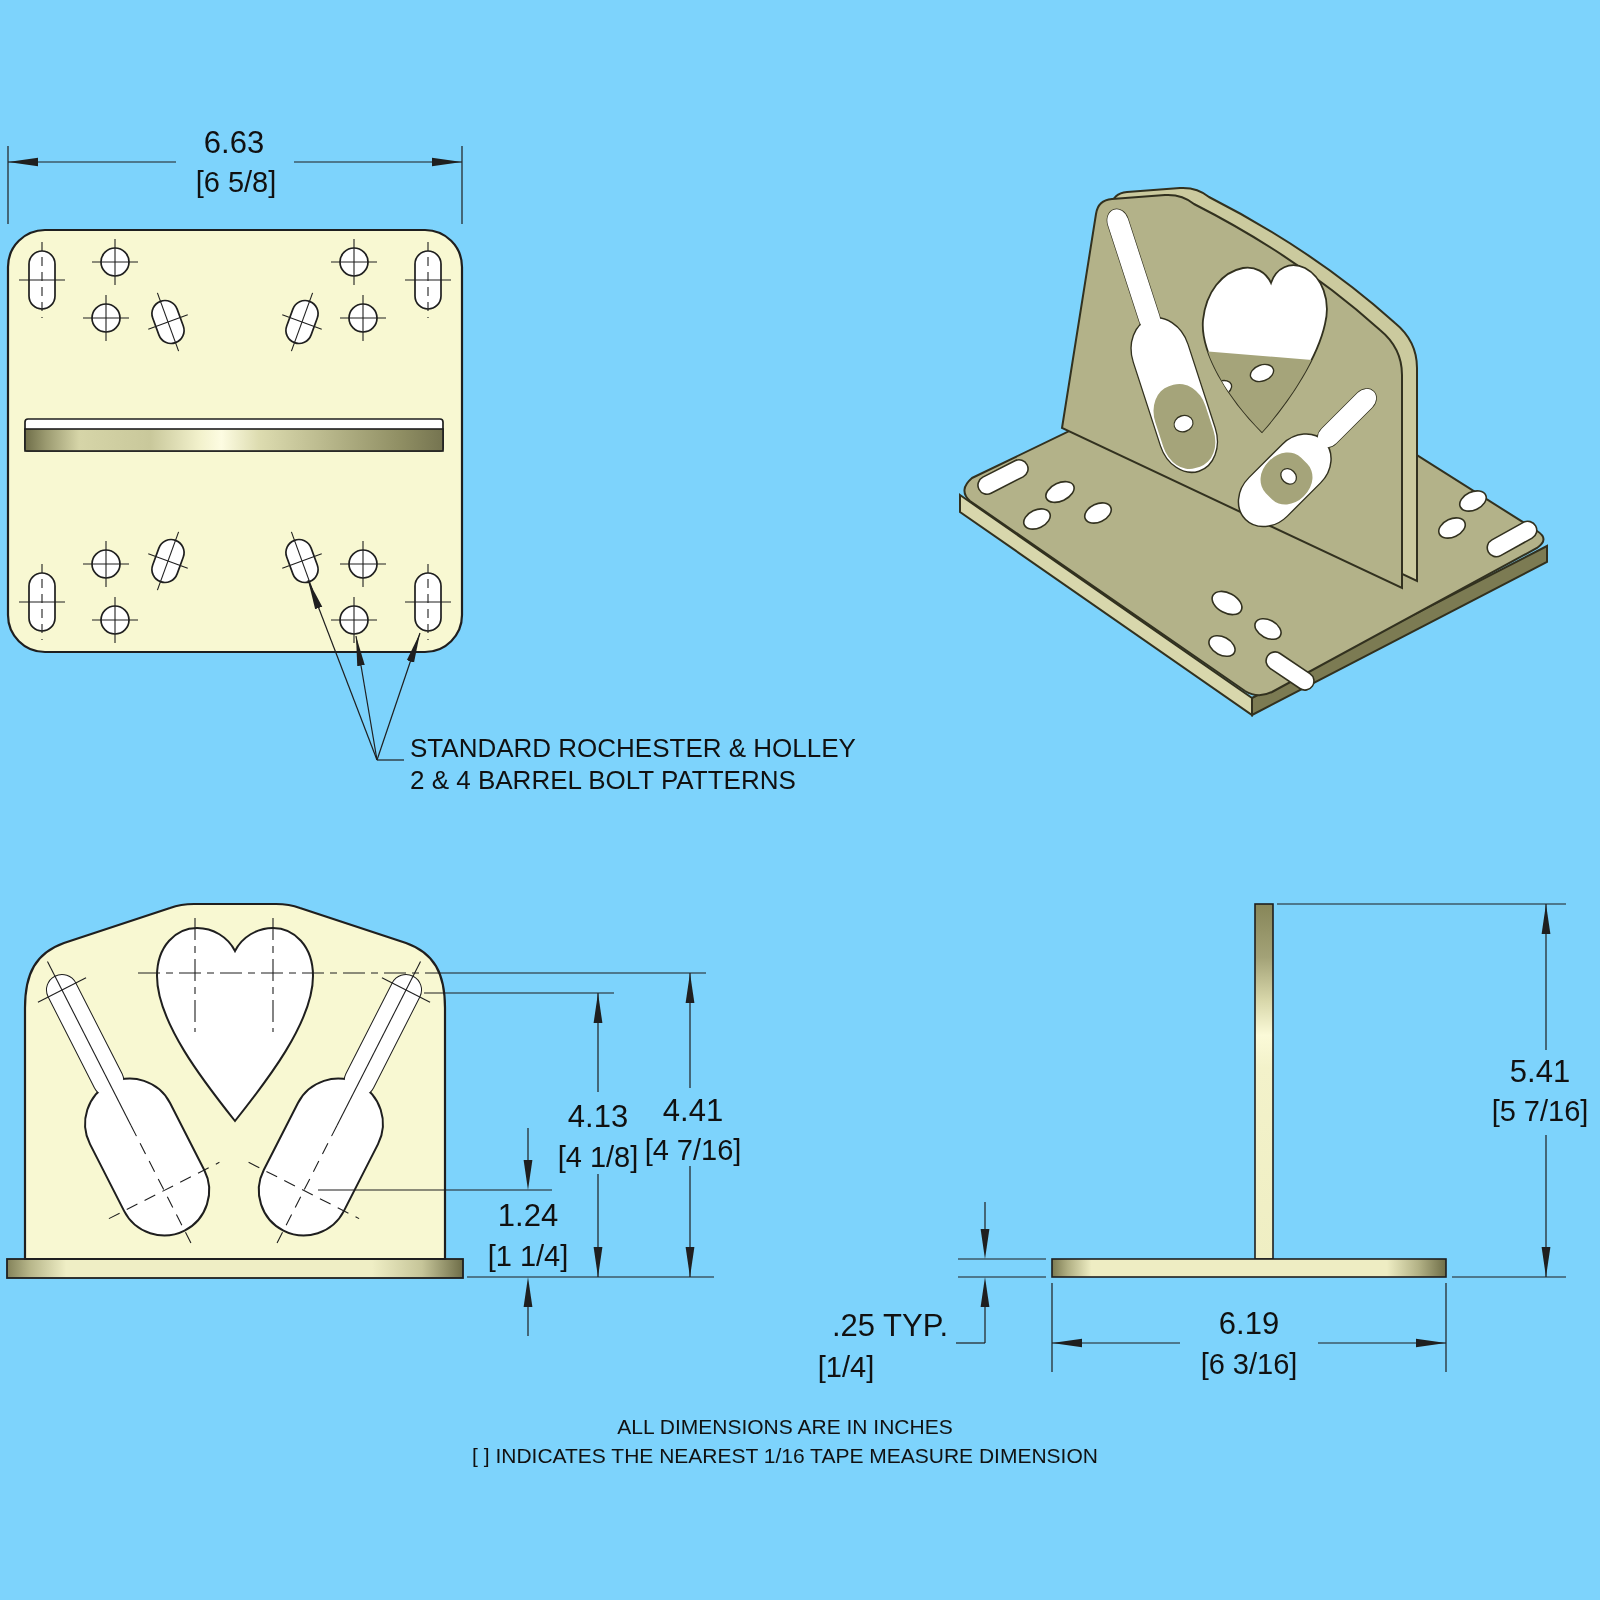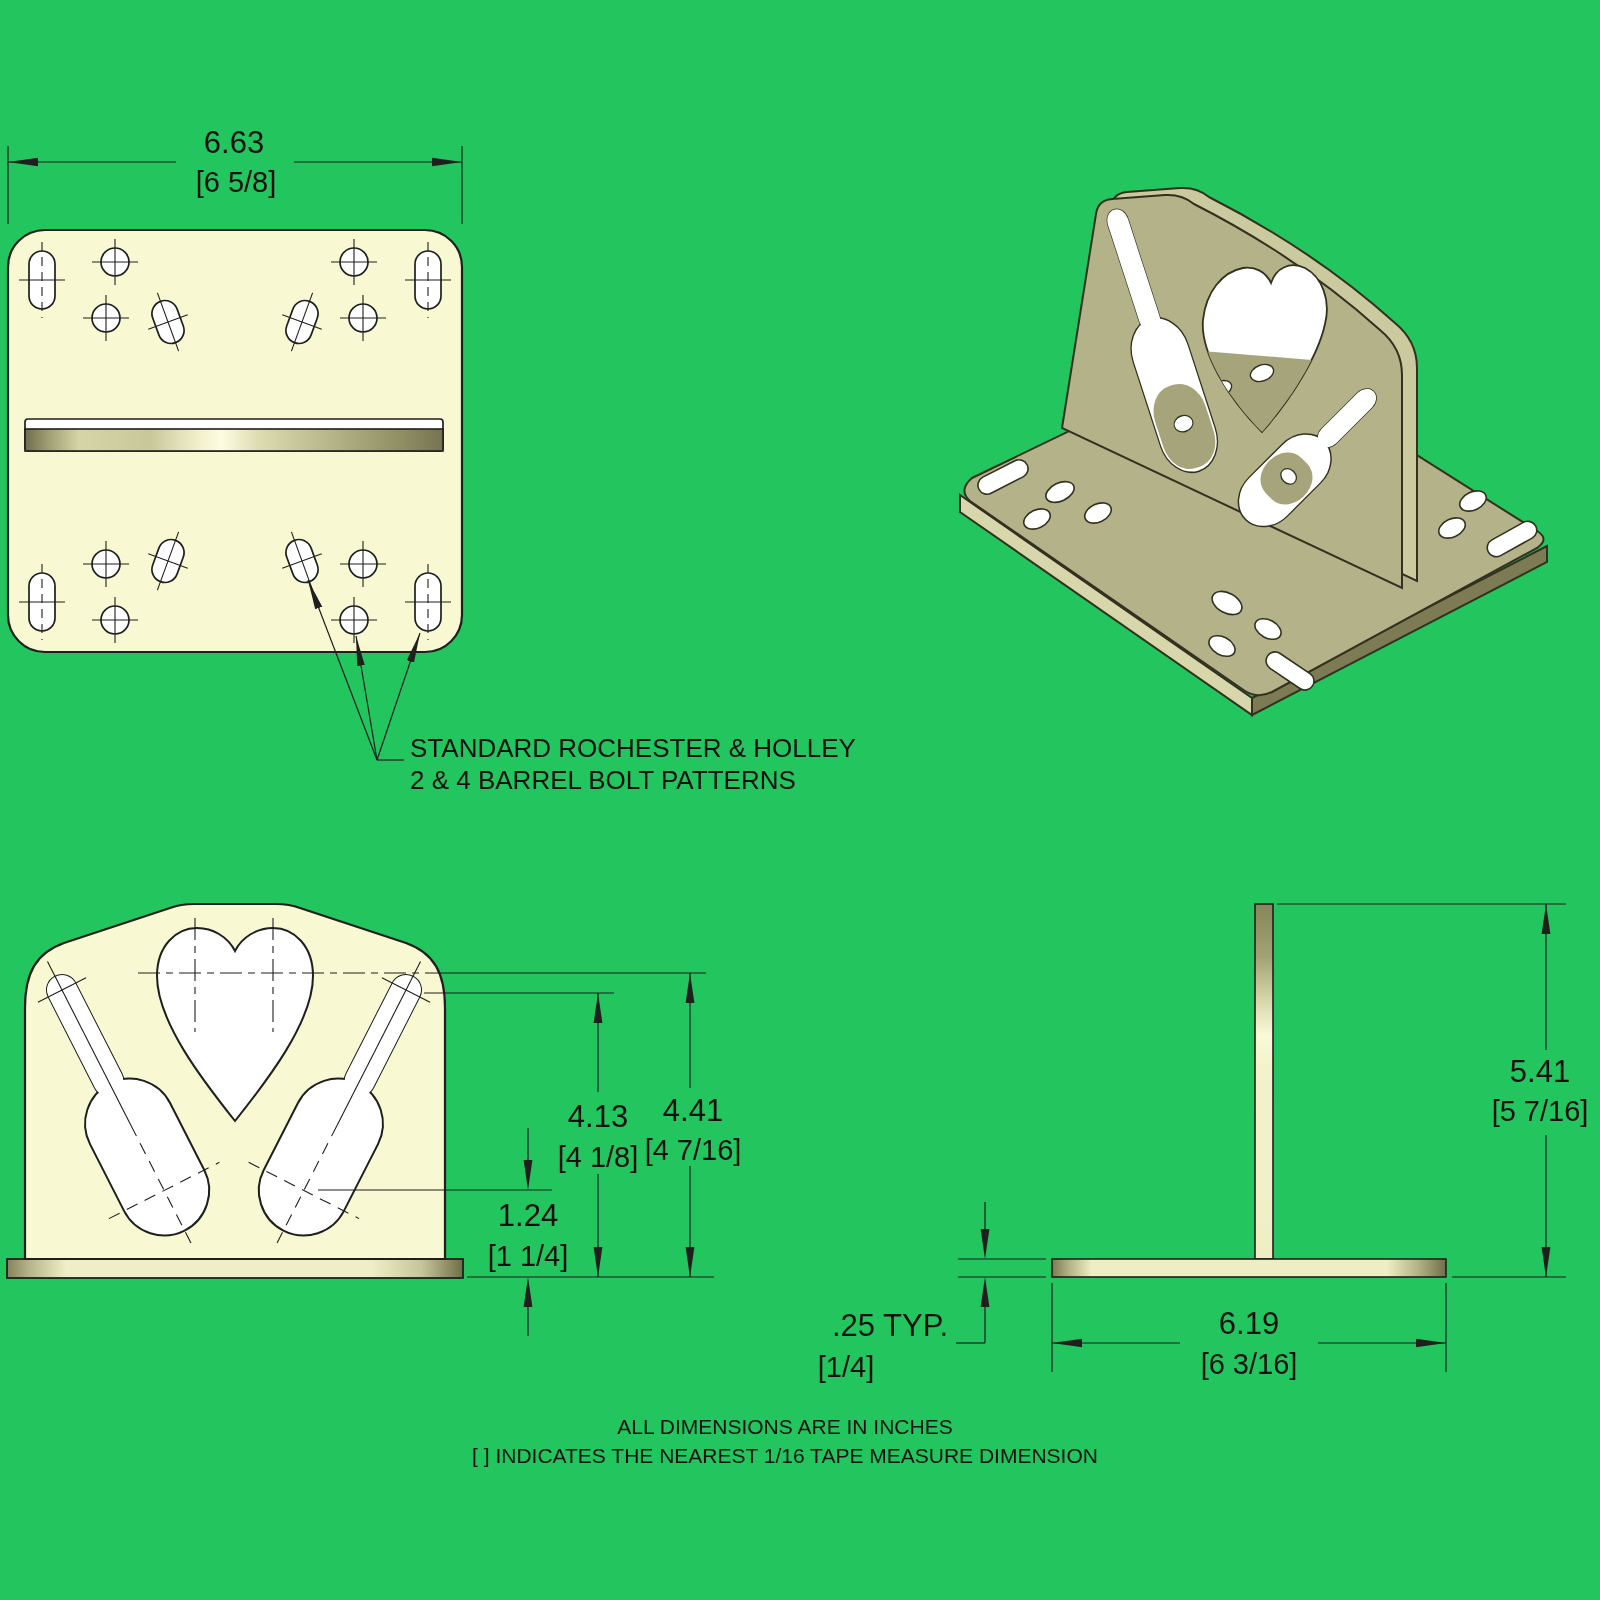--- a/index.html
+++ b/index.html
@@ -1,16 +1,16 @@
 <!DOCTYPE html>
 <html><head>
 <meta charset="utf-8">
 <style>
   html,body { margin:0; padding:0; background:#ffffff; }
-  #canvas { position:relative; width:1600px; height:1600px; background:#22c55e; overflow:hidden; }
+  #canvas { position:relative; width:1600px; height:1600px; background:#7dd3fc; overflow:hidden; }
   svg { display:block; }
   .outline   { stroke:#1f1f1f; stroke-width:2.2; }
   .hole      { fill:#ffffff; stroke:#1f1f1f; stroke-width:1.7; }
   .holefix   { fill:#ffffff; stroke:none; }
   .cl        { stroke:#1f1f1f; stroke-width:1.1; fill:none; }
   .dd        { stroke-dasharray:22 6 7 6; }
   .dsh       { stroke-dasharray:12 8; }
   .dsh2      { stroke-dasharray:9 6; }
   .ext       { stroke:#1f1f1f; stroke-width:1.2; fill:none; }
   .arr       { fill:#1f1f1f; stroke:none; }

